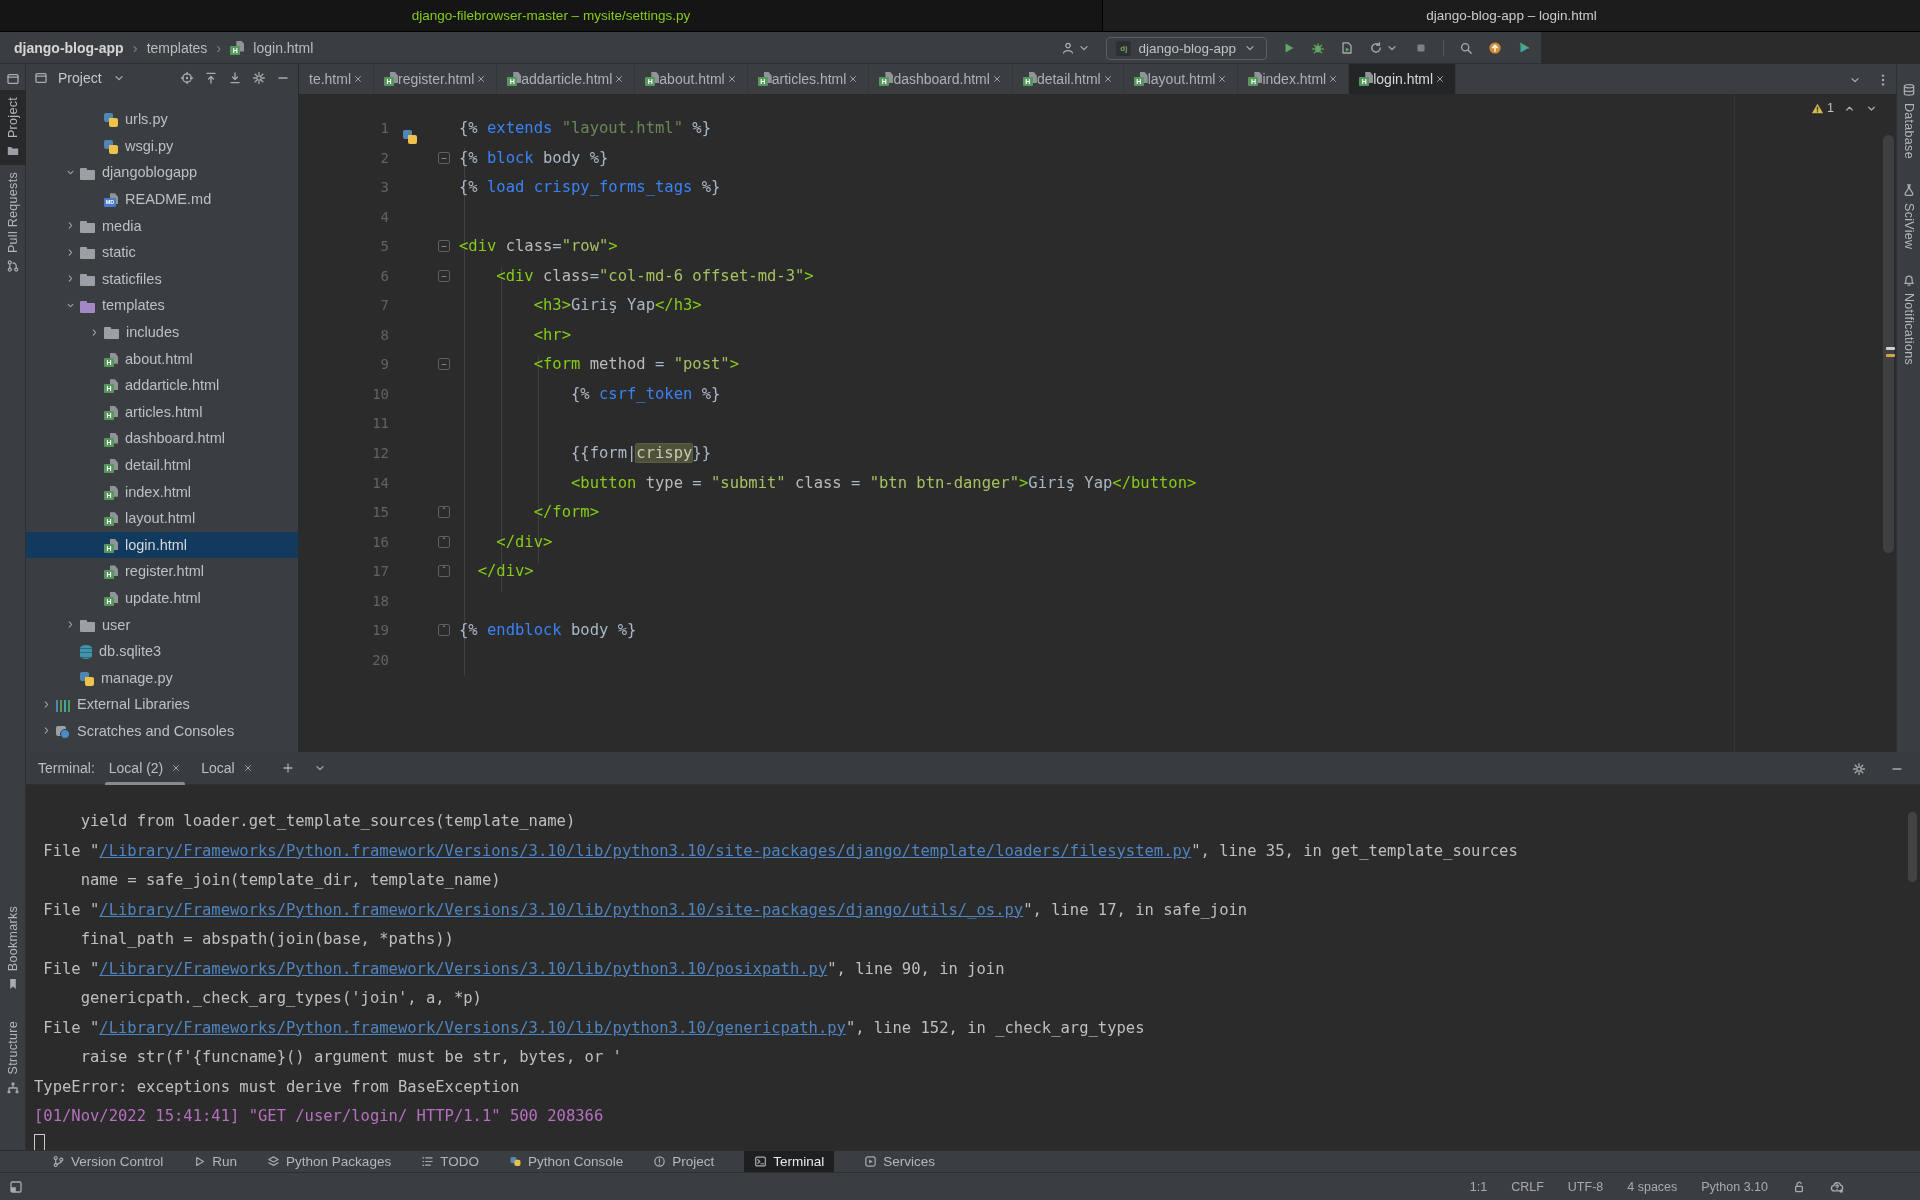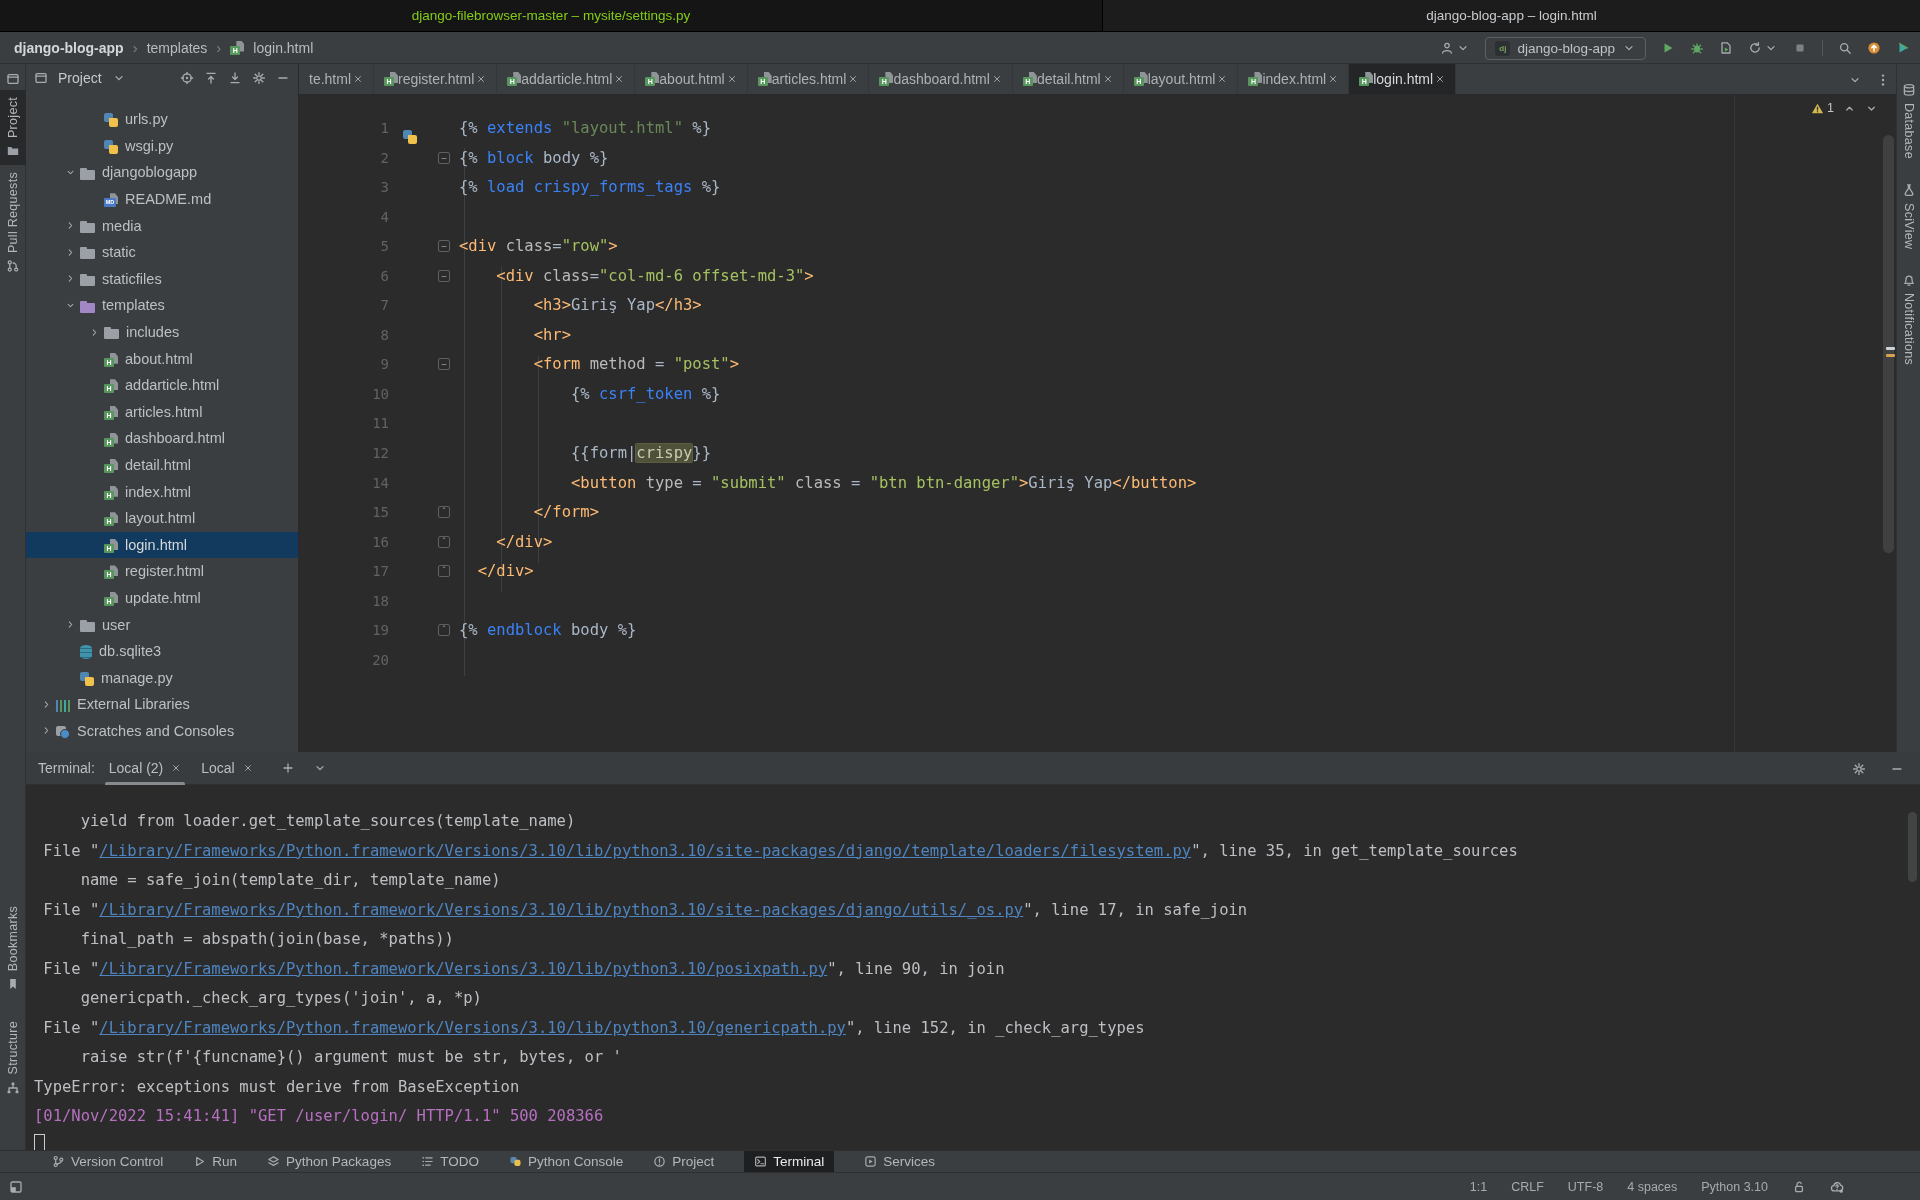--- a/index.html
+++ b/index.html
@@ -7,21 +7,21 @@
   body{background:#2b2b2b;font-family:"Liberation Sans",sans-serif;color:#b9bcbf;position:relative}
   svg{display:block}
 
   
   #titlebar{position:absolute;left:0;top:0;width:1920px;height:32px;display:flex;border-bottom:1px solid #000}
   #titlebar .half{height:100%;display:flex;align-items:center;justify-content:center;font-size:13.5px}
   #title-left{width:1103px;background:#151515;color:#84cc16;border-right:1px solid #000}
   #title-right{flex:1;background:#1c1c1c;color:#c9cccf}
 
   
-  #toolbar{position:absolute;left:0;top:32px;width:1920px;height:32px;background:#3b3e40;border-bottom:1px solid #2d2f31;display:flex;}
+  #toolbar{position:absolute;left:0;top:32px;width:1541px;height:32px;background:#3b3e40;border-bottom:1px solid #2d2f31;display:flex;}
   #breadcrumb{display:flex;align-items:center;gap:9px;padding-left:14px;font-size:14px}
   #breadcrumb .proj{font-weight:bold;color:#d4d6d8}
   #breadcrumb .sep{color:#7e8285;font-size:15px}
   #breadcrumb .crumb{color:#b9bcbe}
   #toolbar-actions{position:absolute;right:10px;top:0;height:32px;display:flex;align-items:center;gap:15px}
   .tbi{display:flex;align-items:center;gap:2px;cursor:default}
   #run-config{display:flex;align-items:center;gap:7px;border:1px solid #5c6062;border-radius:4px;padding:3px 9px;font-size:13.5px;color:#c0c3c5}
   .dj-badge{width:15px;height:15px;border-radius:3px;background:#2d3032;color:#7aa25c;font:bold 8px/15px "Liberation Sans",sans-serif;text-align:center}
   .tb-divider{width:1px;height:16px;background:#55595b}
 
@@ -75,21 +75,21 @@
   .tab.active{background:#232527;color:#d6d8da}
   #tabbar-right{position:absolute;right:6px;top:0;height:31px;display:flex;align-items:center;gap:14px}
 
   #code-wrap{position:absolute;left:0;top:31px;right:0;bottom:0;overflow:hidden}
   #code-area{position:absolute;left:0;top:0;right:0;padding-top:19px}
   .cl{position:relative;height:29.55px;white-space:pre;font:15.5px/29.55px "DejaVu Sans Mono",monospace}
   .cl .num{position:absolute;left:0;width:90px;text-align:right;color:#606366;font-size:14px}
   .cl .gicon{position:absolute;left:104px;top:8px}
   .cl .fm{position:absolute;left:139px;top:8px;width:12px;height:12px;border:1px solid #5d6164;border-radius:2px;color:#9da0a3;font:9px/10px "DejaVu Sans Mono",monospace;text-align:center;background:#2b2b2b}
   .cl .code{position:absolute;left:160px}
-  .c-p{color:#a9b7c6}.c-k{color:#3b82f6}.c-t{color:#fdba74}.c-a{color:#bababa}.c-v{color:#a5c261}.c-s{color:#6a8759}
+  .c-p{color:#a9b7c6}.c-k{color:#3b82f6}.c-t{color:#84cc16}.c-a{color:#bababa}.c-v{color:#a5c261}.c-s{color:#6a8759}
   .c-h{background:#4f5138;color:#c9ccb4;border-radius:1px;box-shadow:0 0 0 1px #5c5e43}
   .iguide{position:absolute;width:1px;background:#3e4143}
   #margin-line{position:absolute;left:1435px;top:0;bottom:0;width:1px;background:#343638}
   #ed-scroll-thumb{position:absolute;right:2px;top:40px;width:11px;height:418px;background:rgba(170,175,180,.16);border-radius:6px}
   .stripe-mark{position:absolute;right:1px;width:9px;height:3px;border-radius:1px}
   #inspections{position:absolute;right:18px;top:6px;display:flex;align-items:center;gap:9px;font-size:12.5px;color:#c2c5c8}
   #inspections svg{width:13px;height:13px}
 
   
   #terminal{position:absolute;left:26px;top:752px;width:1894px;height:398px;background:#2b2b2b}

